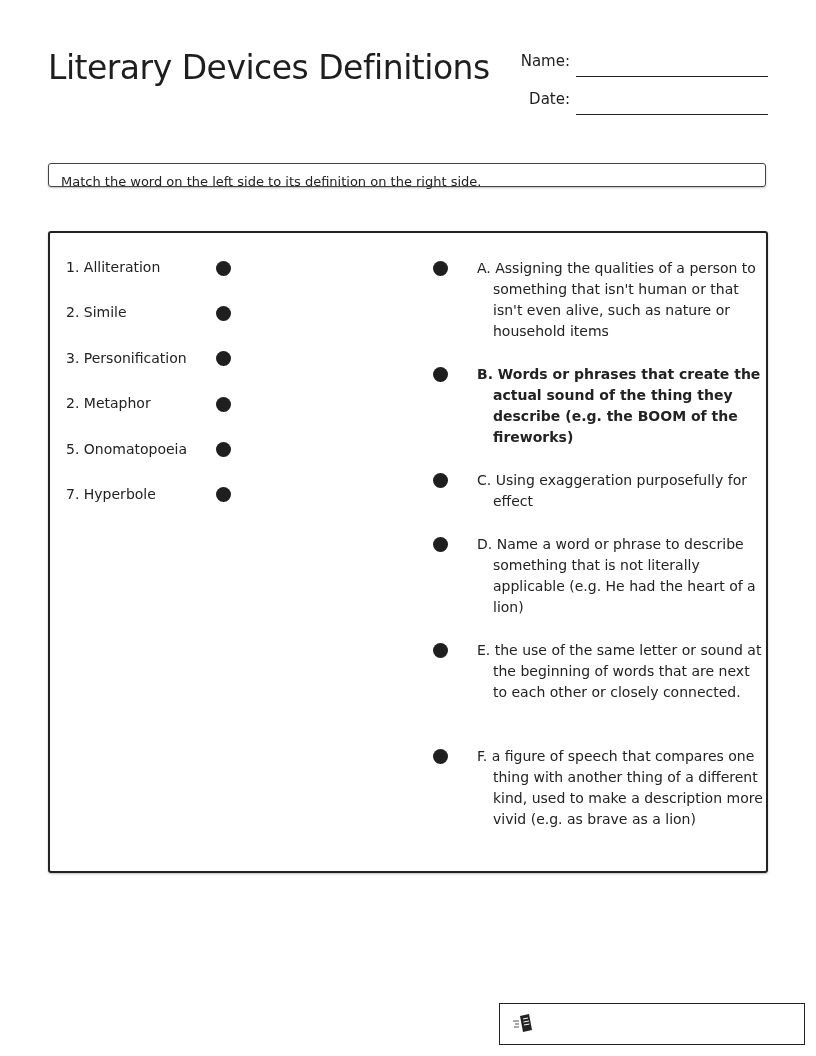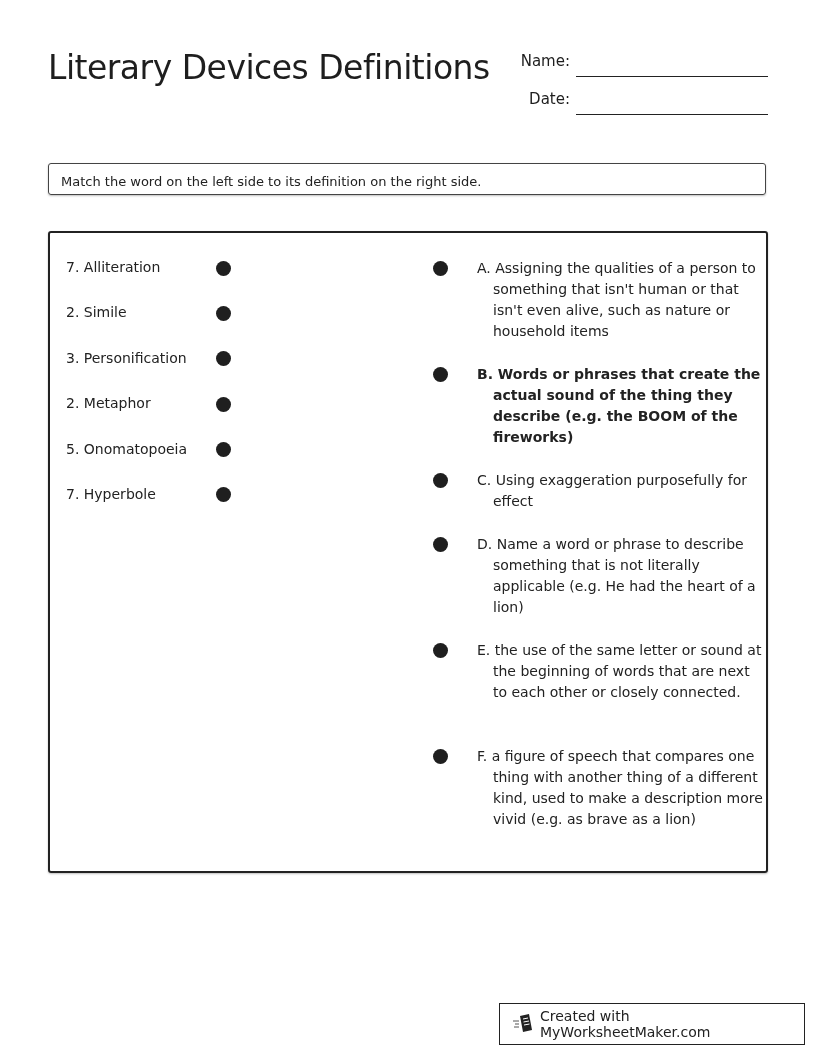--- a/index.html
+++ b/index.html
@@ -1,21 +1,21 @@
 <!DOCTYPE html>
 <html><head>
 <meta charset="utf-8">
 <style>
   html, body { margin:0; padding:0; background:#ffffff; }
   body { width:816px; height:1056px; position:relative; font-family:"DejaVu Sans", sans-serif; color:#222; overflow:hidden; }
   .title { position:absolute; left:48px; top:48px; font-size:33px; font-weight:normal; letter-spacing:-0.5px; color:#1e1e1e; }
   .field { position:absolute; font-size:15px; color:#1e1e1e; }
   .field-label { position:absolute; text-align:right; width:80px; }
   .field-line { position:absolute; border-bottom:1px solid #222; width:192px; height:0; }
-  .instructions { position:absolute; left:48px; top:163px; width:718px; height:32px; border:1px solid #444; border-radius:3px; box-sizing:border-box; box-shadow:0 1px 2px rgba(0,0,0,0.25); font-size:13px; padding:10px 12px; color:#222; }
+  .instructions { position:absolute; left:48px; top:163px; width:718px; height:24px; border:1px solid #444; border-radius:3px; box-sizing:border-box; box-shadow:0 1px 2px rgba(0,0,0,0.25); font-size:13px; padding:10px 12px; color:#222; }
   .main-box { position:absolute; left:48px; top:231px; width:720px; height:642px; border:2px solid #222; border-radius:3px; box-sizing:border-box; box-shadow:0 1px 2px rgba(0,0,0,0.25); }
   .term { position:absolute; left:66px; font-size:14px; color:#222; }
   .dot { position:absolute; width:15px; height:15px; border-radius:50%; background:#1f1f1f; }
   .defn { position:absolute; left:477px; width:275px; font-size:14px; line-height:21px; color:#222; padding-left:16px; text-indent:-16px; }
   .footer { position:absolute; left:499px; top:1003px; width:306px; height:42px; border:1px solid #222; box-sizing:border-box; display:flex; align-items:center; padding-left:12px; font-size:14px; color:#222; }
   .footer svg { margin-right:6px; }
 </style>
 </head>
 <body>
 
@@ -24,21 +24,21 @@
 <div class="field-label field" style="left:490px; top:52px;">Name:</div>
 <div class="field-line" style="left:576px; top:76px;"></div>
 
 <div class="field-label field" style="left:490px; top:90px;">Date:</div>
 <div class="field-line" style="left:576px; top:114px;"></div>
 
 <div class="instructions">Match the word on the left side to its definition on the right side.</div>
 
 <div class="main-box"></div>
 
-<div class="term" style="top:259px;">7. Alliteration</div>
+<div class="term" style="top:259px;">1. Alliteration</div>
 <div class="dot" style="left:216px; top:261px;"></div>
 
 <div class="term" style="top:304px;">2. Simile</div>
 <div class="dot" style="left:216px; top:306px;"></div>
 
 <div class="term" style="top:350px;">3. Personification</div>
 <div class="dot" style="left:216px; top:351px;"></div>
 
 <div class="term" style="top:395px;">2. Metaphor</div>
 <div class="dot" style="left:216px; top:397px;"></div>
@@ -70,14 +70,13 @@
 <div class="footer">
   <span>
     <svg width="22" height="20" viewBox="0 0 22 20">
       <line x1="1" y1="8" x2="7" y2="8" stroke="#555" stroke-width="1"></line>
       <line x1="3" y1="11" x2="7" y2="11" stroke="#555" stroke-width="1"></line>
       <line x1="2" y1="14" x2="7" y2="14" stroke="#555" stroke-width="1"></line>
       <path d="M8 3 L17 1 L20 17 L11 19 Z" fill="#222"></path>
       <path d="M11 6 L16 5 M11.5 9 L17 8 M12 12 L17.5 11" stroke="#fff" stroke-width="1"></path>
     </svg>
   </span>
-  <span>Created with MyWorksheetMaker.com</span>
 </div>
 
 </body></html>

